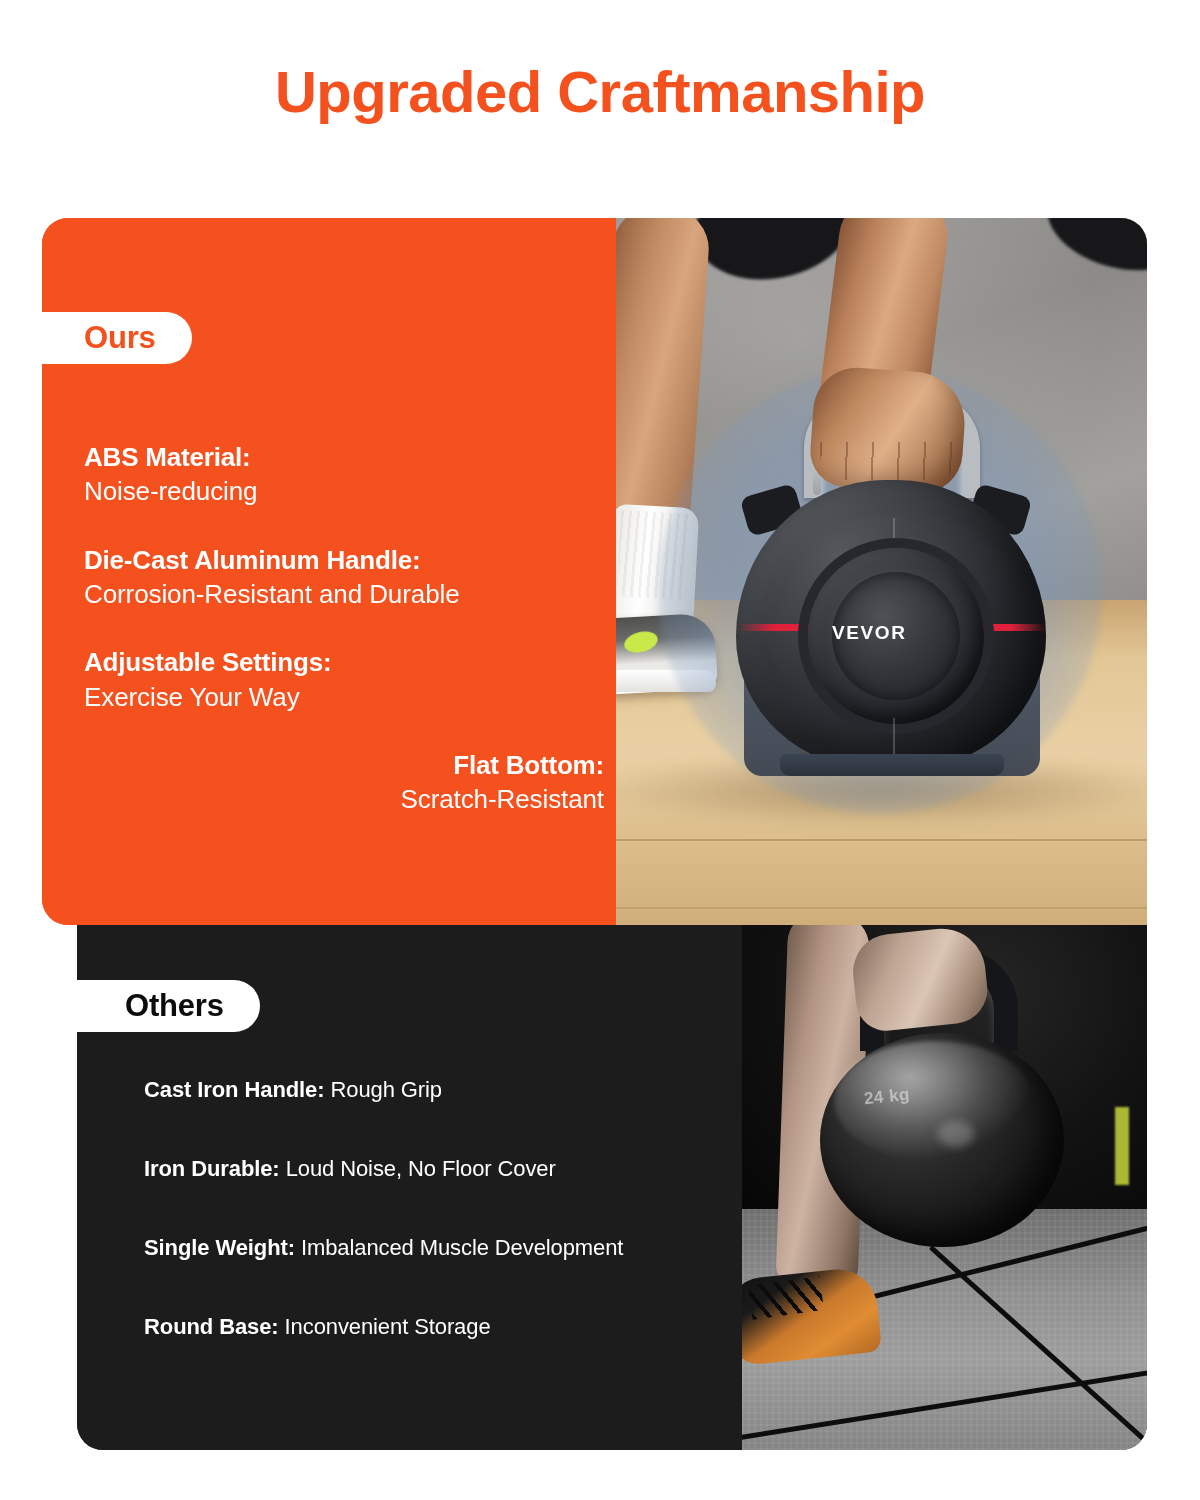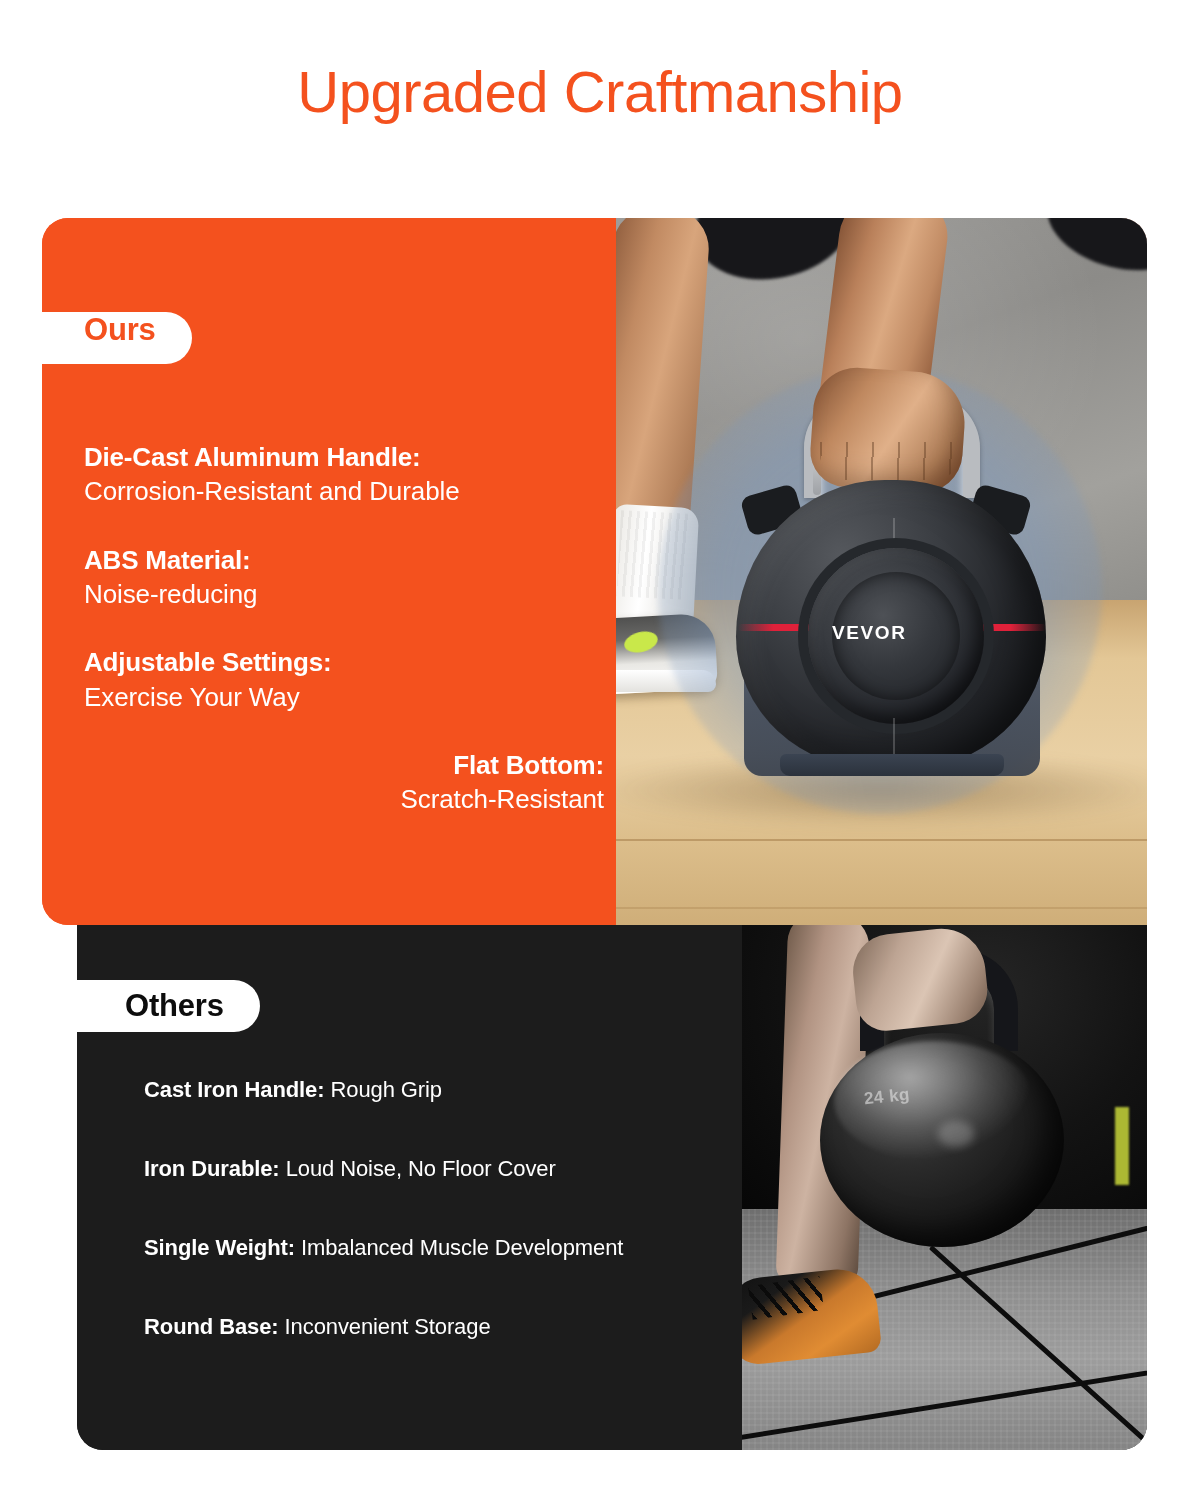--- a/index.html
+++ b/index.html
@@ -14,21 +14,21 @@
   }
 
   
   .page-title {
     position: absolute;
     top: 60px;
     left: 0;
     width: 1200px;
     text-align: center;
     font-size: 58px;
-    font-weight: normal;
+    font-weight: bold;
     letter-spacing: -0.5px;
     color: #F4511E;
     line-height: 1.1;
   }
 
   
   .ours-panel {
     position: absolute;
     left: 42px;
     top: 218px;
@@ -210,20 +210,21 @@
   
   .badge-ours {
     position: absolute;
     left: 0px;
     top: 94px;
     height: 52px;
     padding: 0 36px 0 42px;
     background: #ffffff;
     border-radius: 0 26px 26px 0;
     display: flex;
+    align-items: center;
     z-index: 5;
   }
   .badge-ours-label {
     color: #F4511E;
     font-size: 31px;
     font-weight: bold;
     letter-spacing: -0.2px;
   }
 
   .ours-features {
@@ -409,26 +410,26 @@
   </div>
 
   <div class="ours-color-block"></div>
 
   <div class="badge-ours">
     <span class="badge-ours-label">Ours</span>
   </div>
 
   <div class="ours-features">
     <div class="ours-feature">
+      <div class="of-label">ABS Material:</div>
+      <div class="of-desc">Noise-reducing</div>
+    </div>
+    <div class="ours-feature">
       <div class="of-label">Die-Cast Aluminum Handle:</div>
       <div class="of-desc">Corrosion-Resistant and Durable</div>
-    </div>
-    <div class="ours-feature">
-      <div class="of-label">ABS Material:</div>
-      <div class="of-desc">Noise-reducing</div>
     </div>
     <div class="ours-feature">
       <div class="of-label">Adjustable Settings:</div>
       <div class="of-desc">Exercise Your Way</div>
     </div>
     <div class="ours-feature">
       <div class="of-label">Flat Bottom:</div>
       <div class="of-desc">Scratch-Resistant</div>
     </div>
   </div>

